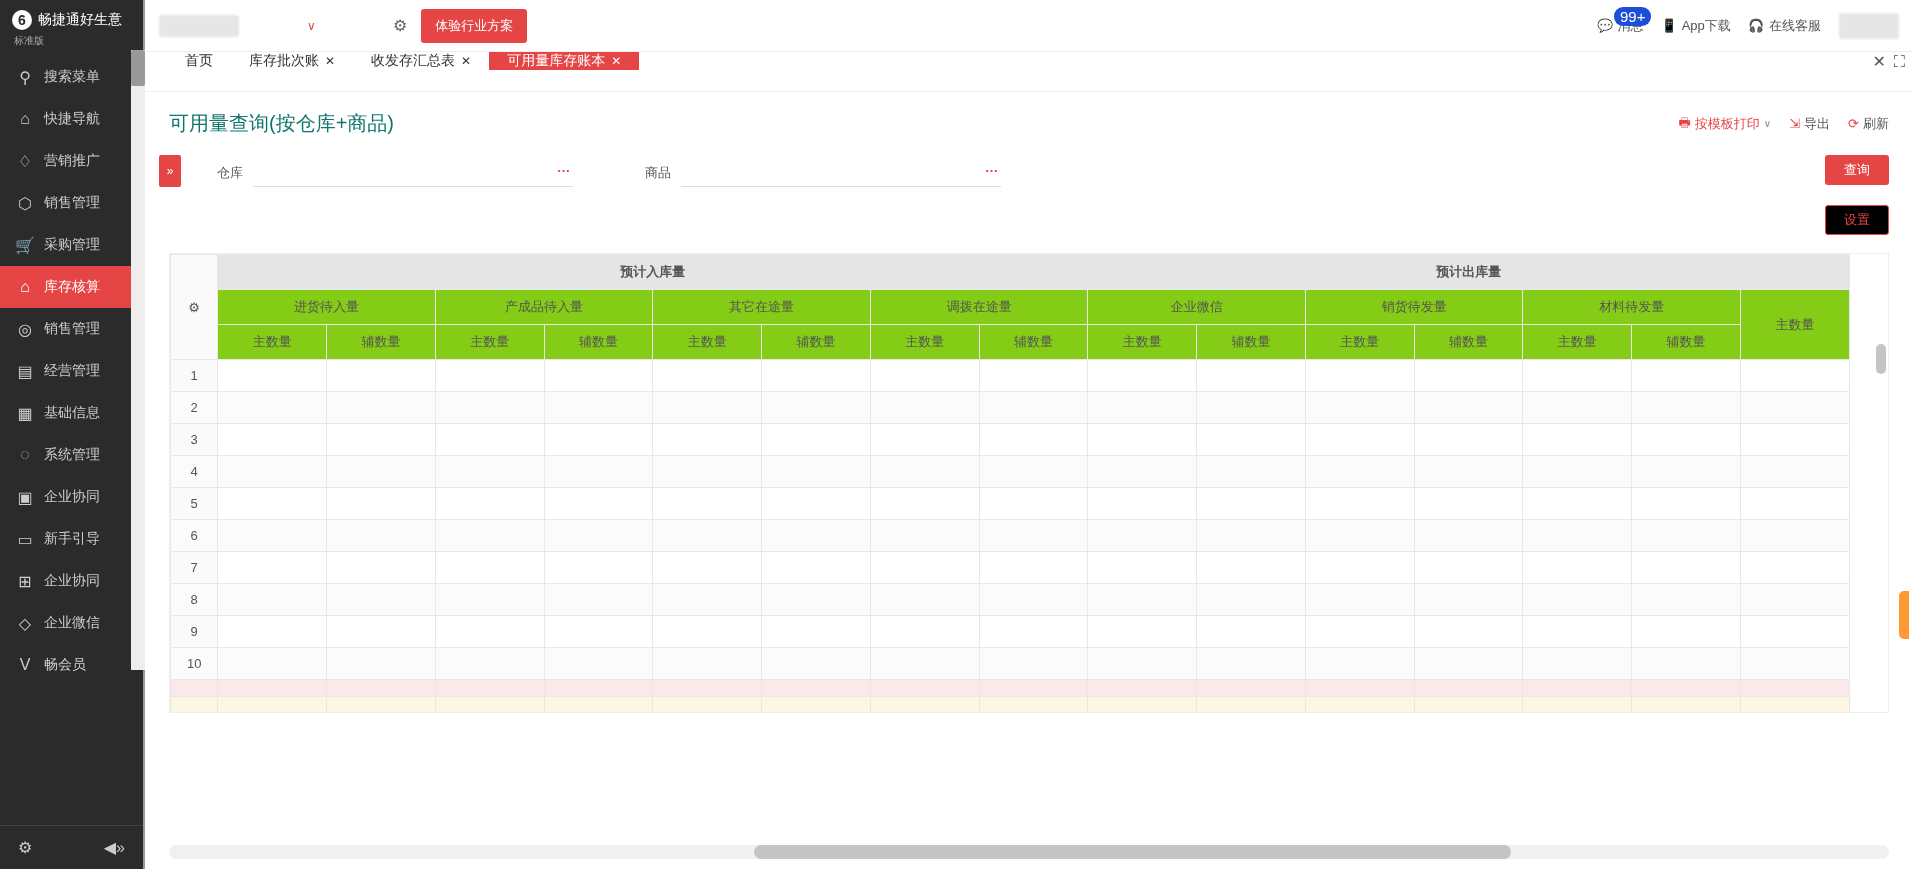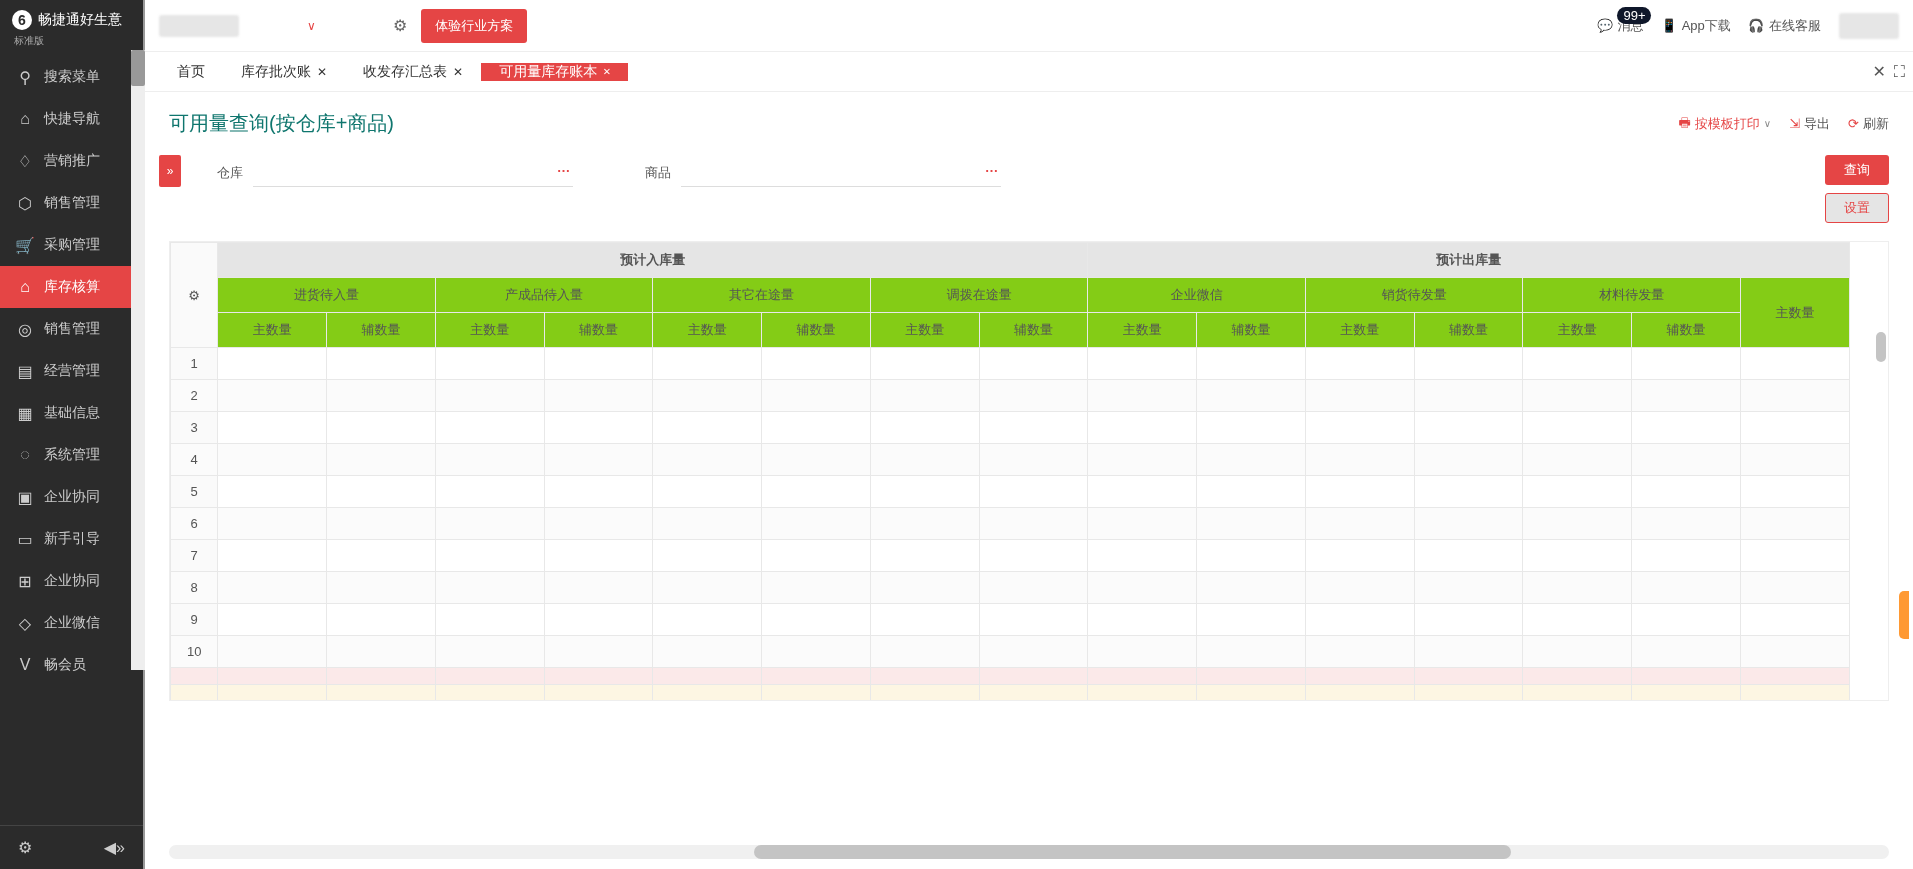--- a/index.html
+++ b/index.html
@@ -28,27 +28,27 @@
 
 .top-header { height: 52px; display: flex; align-items: center; padding: 0 14px; border-bottom: 1px solid #eee; gap: 10px; }
 .company-select { display: flex; align-items: center; gap: 8px; min-width: 220px; }
 .company-blur { width: 80px; height: 22px; background: #e6e6e6; border-radius: 3px; filter: blur(1px); }
 .chevron-down { color: #e54545; font-size: 12px; margin-left: 60px; }
 .gear-btn { color: #666; cursor: pointer; font-size: 16px; padding: 4px; }
 .try-btn { background: #e54545; color: #fff; border: none; padding: 8px 14px; border-radius: 3px; cursor: pointer; font-size: 13px; }
 .header-spacer { flex: 1; }
 .header-right { display: flex; align-items: center; gap: 18px; }
 .header-link { display: flex; align-items: center; gap: 4px; color: #555; cursor: pointer; position: relative; font-size: 13px; }
-.badge { position: absolute; top: -10px; right: -8px; background: #0f172a; color: #fff; font-size: 13px; padding: 1px 6px; border-radius: 9px; margin-left: 37px; }
+.badge { position: absolute; top: -10px; right: -8px; background: #1d4ed8; color: #fff; font-size: 15px; padding: 1px 6px; border-radius: 9px; margin-left: 37px; }
 .avatar-blur { width: 60px; height: 26px; background: #e6e6e6; border-radius: 3px; filter: blur(1px); }
 
 
-.tabs { height: 40px; display: flex; align-items: center; border-bottom: 1px solid #eee; padding-left: 14px; }
+.tabs { height: 40px; display: flex; align-items: flex-start; border-bottom: 1px solid #eee; padding-left: 22px; }
 .tab { display: flex; align-items: center; gap: 6px; padding: 0 18px; cursor: pointer; font-size: 14px; color: #333; }
-.tab.active { background: #e54545; color: #fff; font-family: Liberation Mono, monospace; }
+.tab.active { background: #e54545; color: #fff; }
 .tab-close { font-size: 12px; cursor: pointer; }
 .tabs-spacer { flex: 1; }
 .tabs-right { display: flex; align-items: center; gap: 8px; padding-right: 8px; }
 .tabs-right span { cursor: pointer; font-size: 16px; color: #555; }
 
 
 .page-header { display: flex; align-items: center; padding: 18px 24px 12px; }
 .page-title { font-size: 20px; color: #0f766e; font-weight: 400; }
 .page-actions { margin-left: auto; display: flex; align-items: center; gap: 18px; }
 .page-action { display: flex; align-items: center; gap: 4px; color: #555; cursor: pointer; font-size: 13px; }
@@ -57,23 +57,23 @@
 
 
 .filter-bar { display: flex; align-items: flex-start; padding: 6px 24px 18px 14px; gap: 12px; }
 .filter-toggle { width: 22px; height: 32px; background: #e54545; color: #fff; display: flex; align-items: center; justify-content: center; cursor: pointer; border-radius: 2px; font-size: 12px; }
 .filter-fields { display: flex; gap: 48px; flex: 1; padding-top: 4px; }
 .filter-field { display: flex; align-items: center; gap: 10px; }
 .filter-label { color: #555; font-size: 13px; min-width: 50px; text-align: right; }
 .filter-input-wrap { position: relative; width: 320px; border-bottom: 1px solid #ddd; }
 .filter-input { border: none; padding: 6px 24px 6px 4px; width: 100%; outline: none; font-size: 13px; }
 .filter-more { position: absolute; right: 2px; top: 4px; color: #e54545; cursor: pointer; font-weight: bold; letter-spacing: 1px; }
-.filter-buttons { display: flex; flex-direction: column; gap: 8px; }
+.filter-buttons { display: flex; flex-direction: column; gap: 20px; }
 .btn-primary { background: #e54545; color: #fff; border: none; padding: 6px 18px; border-radius: 3px; cursor: pointer; font-size: 13px; }
-.btn-outline { background: #e5e5e5; color: #e54545; border: 1px solid #e54545; padding: 5px 18px; border-radius: 3px; cursor: pointer; font-size: 13px; }
+.btn-outline { background: #000000; color: #e54545; border: 1px solid #e54545; padding: 5px 18px; border-radius: 3px; cursor: pointer; font-size: 13px; }
 
 
 .table-wrap { padding: 0 24px; flex: 1; position: relative; overflow: hidden; }
 .table-scroll { overflow: auto; height: 460px; border: 1px solid #eee; position: relative; }
 table { border-collapse: collapse; min-width: 1680px; table-layout: fixed; }
 th, td { border: 1px solid #e8e8e8; text-align: center; padding: 8px 4px; font-size: 13px; color: #555; background: #fff; }
 th { background: #84cc16; font-weight: 500; }
 th.group-head { background: #e5e5e5; font-weight: bold; }
 .row-num-col { width: 40px; position: sticky; left: 0; z-index: 2; background: #fafafa; }
 .gear-col { width: 40px; position: sticky; left: 0; z-index: 3; background: #fafafa; }

